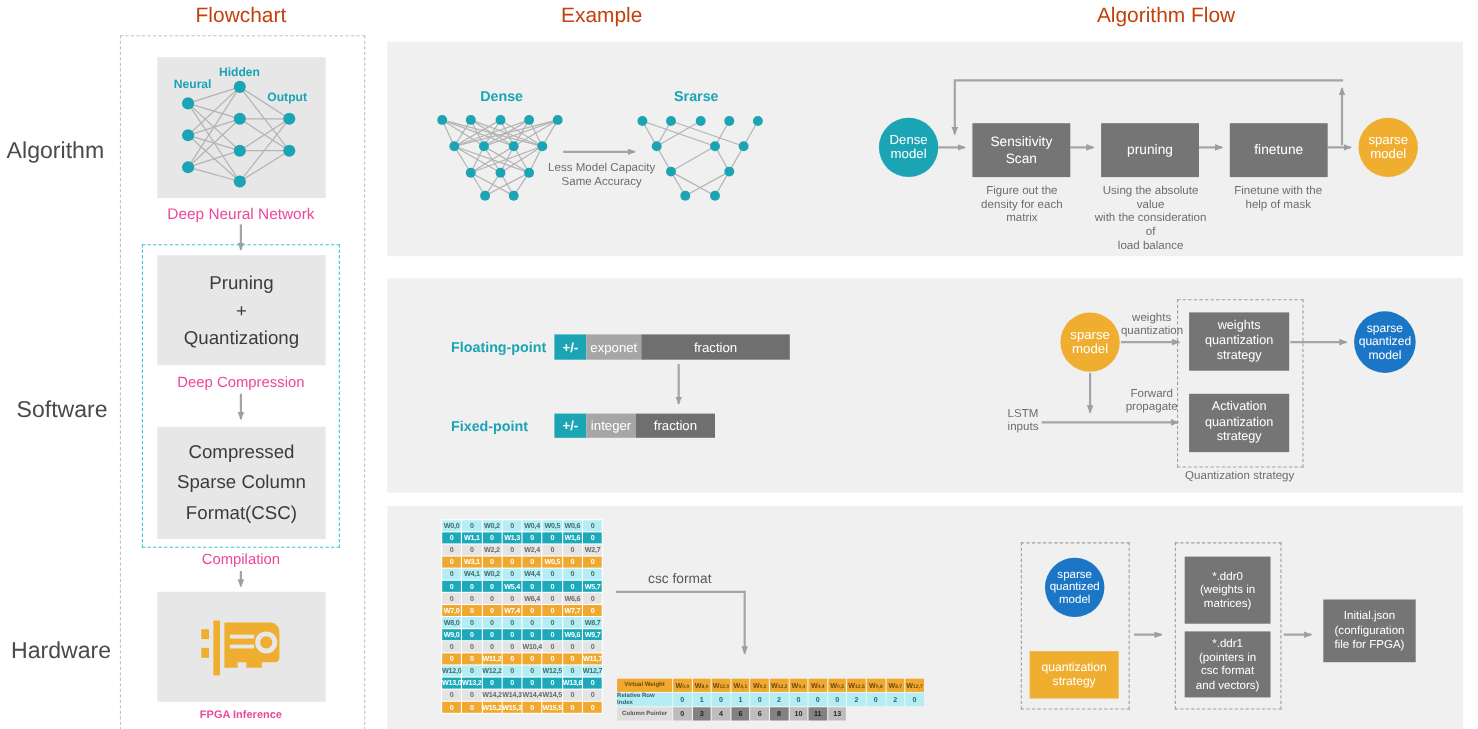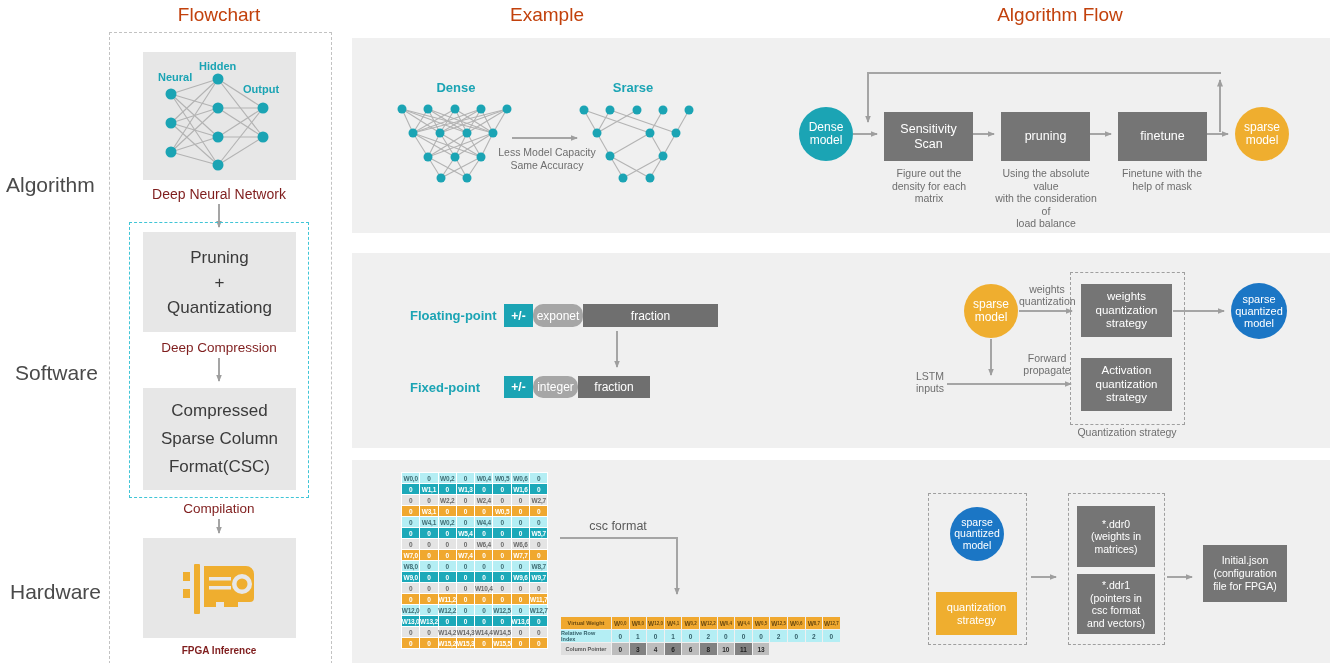--- a/index.html
+++ b/index.html
@@ -6,32 +6,32 @@
   .canvas{position:relative;width:1344px;height:663px;background:#fff;overflow:hidden;
           font-family:"Liberation Sans",sans-serif;color:#4a4a4a;}
   .panel{position:absolute;background:#f0f0f0;z-index:0;}
   #overlay{position:absolute;left:0;top:0;z-index:1;pointer-events:none;}
   .title{position:absolute;font-size:19px;color:#c2410c;text-align:center;z-index:2;}
   .rowlabel{position:absolute;font-size:21px;color:#4a4a4a;z-index:2;}
   .dashbox{position:absolute;border:1.5px dashed #c2c2c2;z-index:1;}
   .dashbox.cyan{border:1.5px dashed #3fc5d6;}
   .dashbox.thin{border:1px dashed #9f9f9f;}
   .graybox{position:absolute;background:#e7e7e7;z-index:2;display:flex;align-items:center;justify-content:center;}
-  .fcaption{position:absolute;text-align:center;color:#7f1d1d;z-index:2;}
+  .fcaption{position:absolute;text-align:center;color:#ec4899;z-index:2;}
   .bigtext{font-size:17px;color:#3b3b3b;text-align:center;}
   .stepbox{position:absolute;background:#757575;color:#fff;display:flex;align-items:center;justify-content:center;
            text-align:center;z-index:2;font-size:12.5px;line-height:15px;}
   .circle{position:absolute;border-radius:50%;color:#fff;display:flex;align-items:center;justify-content:center;
           text-align:center;z-index:2;font-size:12px;line-height:13px;}
   .note{position:absolute;font-size:10.5px;line-height:12.5px;color:#6e6e6e;text-align:center;z-index:2;}
   .teallabel{position:absolute;color:#1ba4b4;font-weight:bold;font-size:13px;z-index:2;}
   .bar{position:absolute;display:flex;z-index:2;color:#fff;}
   .bar .seg{display:flex;align-items:center;justify-content:center;font-size:12px;}
   .seg.s-teal{background:#1ba4b4;font-weight:bold;}
-  .seg.s-lgray{background:#a6a6a6;border-radius:10px;}
+  .seg.s-lgray{background:#a6a6a6;}
   .seg.s-dgray{background:#6f6f6f;}
   #matrix{position:absolute;left:401px;top:472px;background:#fff;padding:1px;z-index:2;
           display:flex;flex-direction:column;gap:1px;}
   .mrow{display:flex;gap:1px;}
   .mcell{width:17.3px;height:10px;display:flex;align-items:center;justify-content:center;
          font-size:6.5px;font-weight:bold;letter-spacing:-0.2px;}
   .c0{background:#b4eef4;color:#3f6d74;}
   .c1{background:#1ca9b9;color:#fff;}
   .c2{background:#e4e4e4;color:#6a6a6a;}
   .c3{background:#f0a82f;color:#fff;}
@@ -84,21 +84,21 @@
       <path d="M1031,577 H1056" marker-end="url(#ah)"></path>
       <path d="M1167,577 H1192" marker-end="url(#ah)"></path>
       <path d="M560,538 H677 V594" marker-end="url(#ah)"></path>
     </g>
   </svg>
 
   <div class="title" style="left:139px;top:4px;width:160px;">Flowchart</div>
   <div class="title" style="left:467px;top:4px;width:160px;">Example</div>
   <div class="title" style="left:960px;top:4px;width:200px;">Algorithm Flow</div>
 
-  <div class="rowlabel" style="left:6px;top:126px;margin-top:47px;">Algorithm</div>
+  <div class="rowlabel" style="left:6px;top:126px;">Algorithm</div>
   <div class="rowlabel" style="left:15px;top:361px;">Software</div>
   <div class="rowlabel" style="left:10px;top:580px;">Hardware</div>
 
   <div class="dashbox" style="left:109px;top:32px;width:221px;height:640px;"></div>
 
   <div class="graybox" style="left:143px;top:52px;width:153px;height:128px;"></div>
   <svg class="net" id="nn-flow" style="left:143px;top:52px;" width="153" height="128">
       <g stroke="#b3b3b3" stroke-width="1.1">
         <line x1="28" y1="42" x2="75" y2="27"></line>
         <line x1="28" y1="42" x2="75" y2="56"></line>

